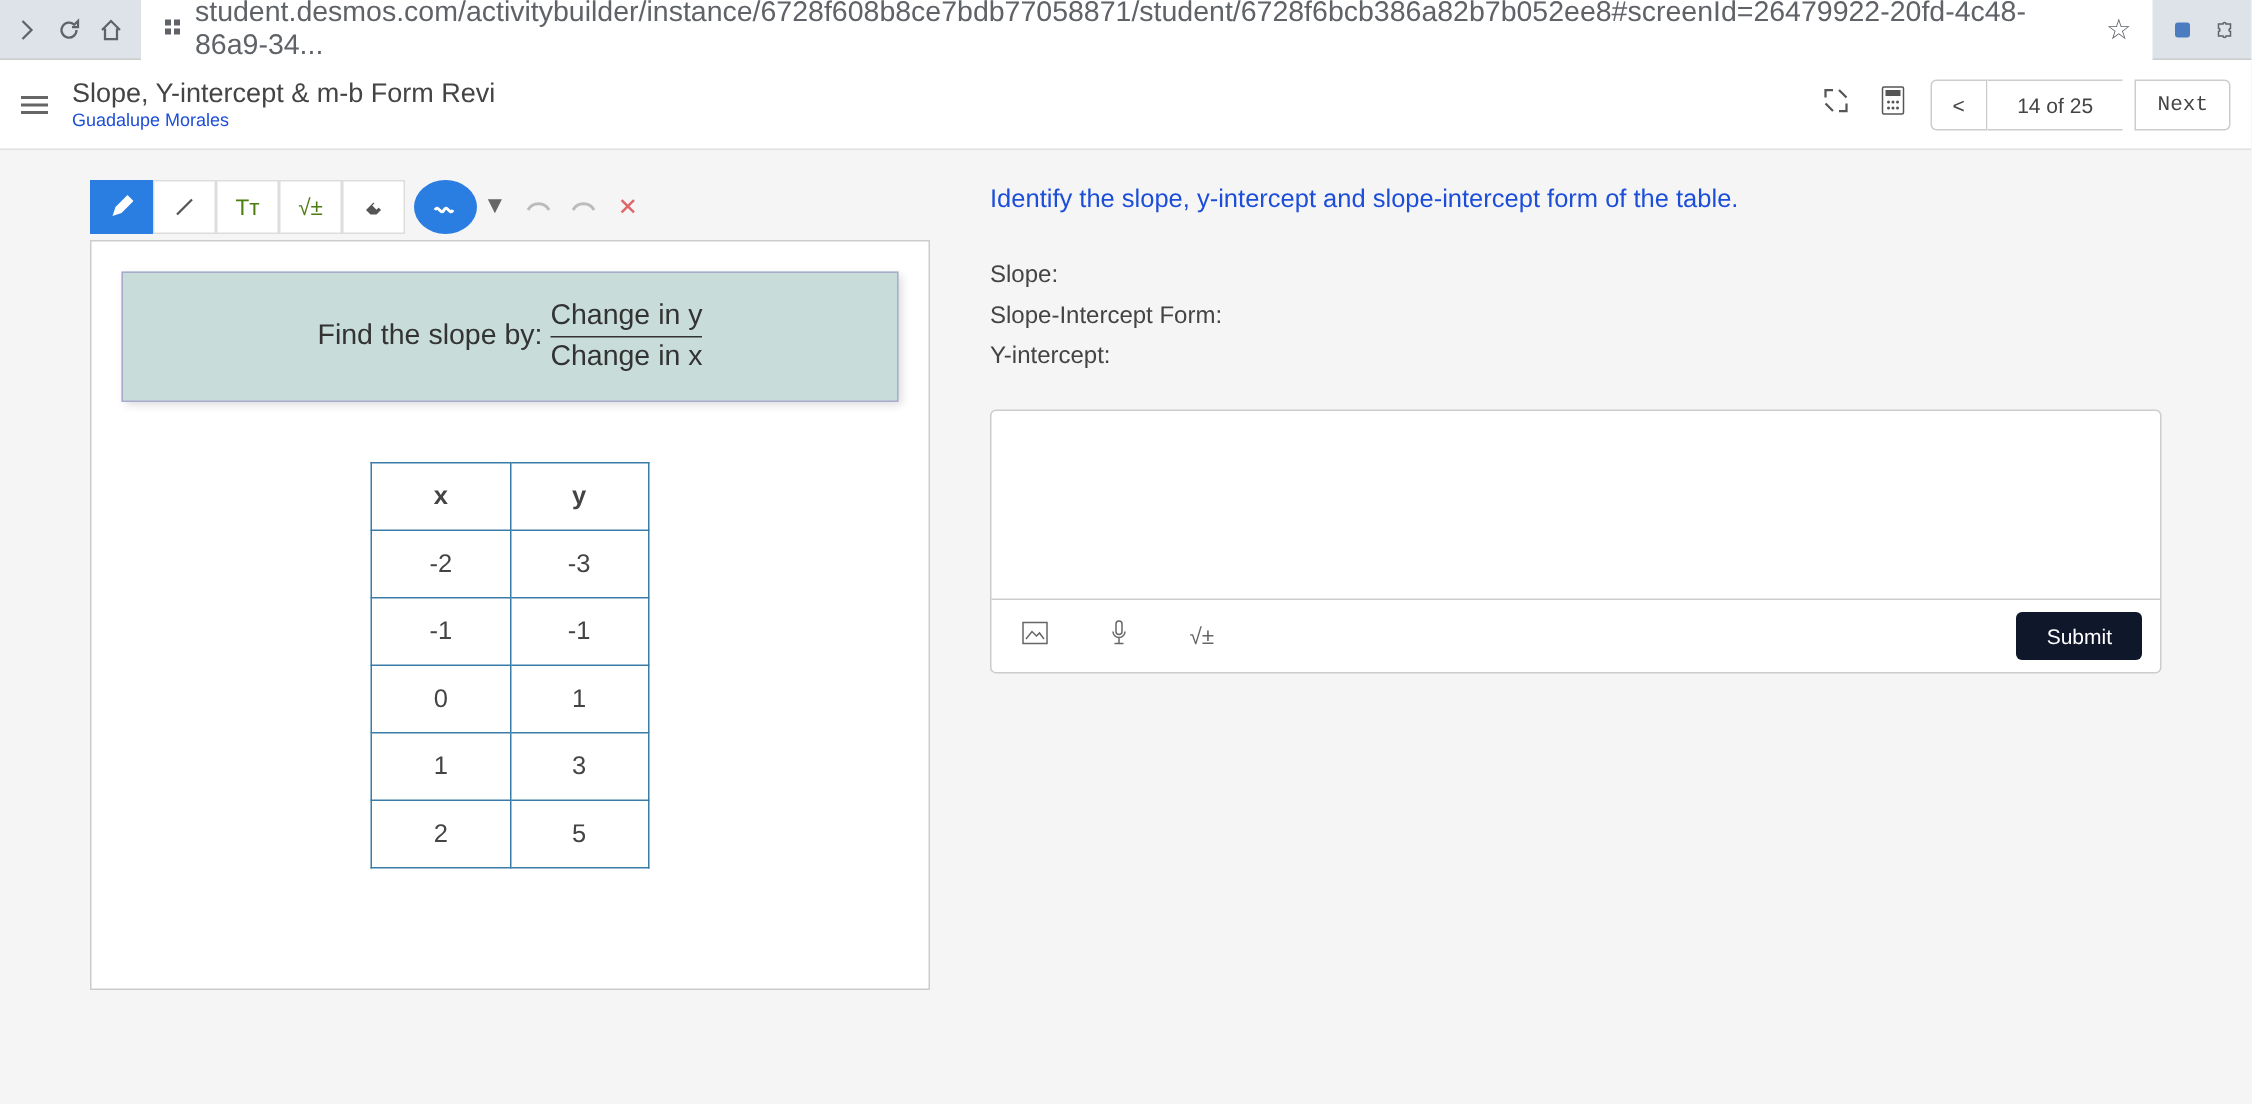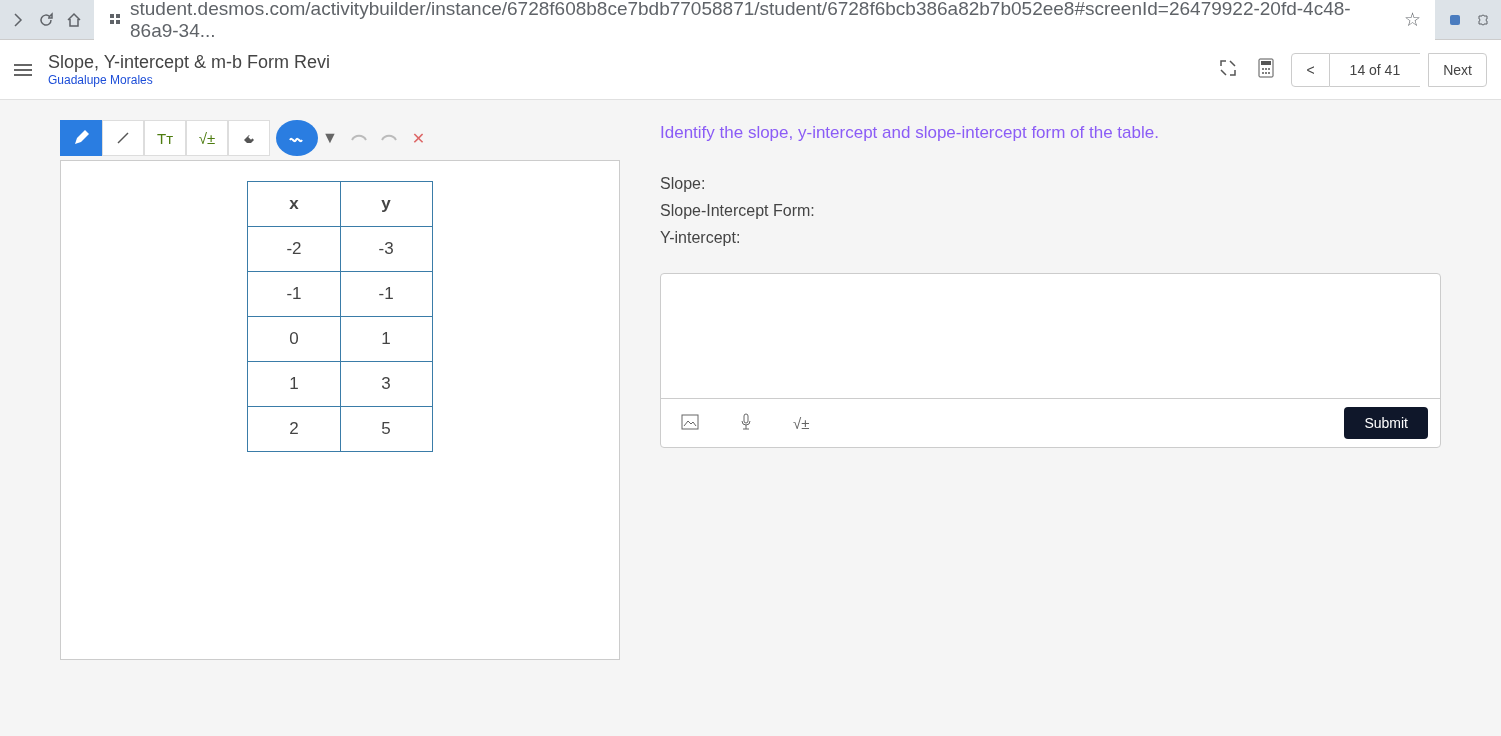--- a/index.html
+++ b/index.html
@@ -47,21 +47,21 @@
     .nav-btn {
       border: 1px solid #ccc;
       background: #fff;
       padding: 8px 14px;
       color: #444;
       font-size: 14px;
       cursor: pointer;
     }
     .nav-btn.prev { border-radius: 4px 0 0 4px; }
     .nav-btn.counter { border-left: none; border-right: none; padding: 8px 20px; }
-    .nav-btn.next { border-radius: 0 4px 4px 0; margin-left: 8px; border: 1px solid #ccc; }
+    .nav-btn.next { border-radius: 0 4px 4px 0; margin-left: 8px; border: 1px solid #ccc; font-family: Liberation Mono, monospace; }
     
     .main { display: flex; padding: 20px 60px; gap: 30px; }
     .left-panel { flex: 0 0 560px; }
     .right-panel { flex: 1; padding-left: 10px; }
     
     .toolbar {
       display: flex;
       align-items: center;
       gap: 0;
       margin-bottom: 4px;
@@ -111,21 +111,21 @@
     .data-table td, .data-table th {
       border: 1.5px solid #3a7ca8;
       padding: 12px 38px;
       text-align: center;
       font-size: 17px;
       color: #444;
       font-weight: normal;
     }
     .data-table th { font-weight: bold; }
     
-    .instruction { font-size: 17px; color: #8b5cf6; line-height: 1.5; margin-bottom: 24px; }
+    .instruction { font-size: 17px; color: #1d4ed8; line-height: 1.5; margin-bottom: 24px; }
     .answer-labels { font-size: 16px; color: #444; line-height: 1.7; margin-bottom: 22px; }
     
     .input-container { border: 1px solid #ccc; border-radius: 4px; background: #fff; }
     .answer-input {
       width: 100%;
       min-height: 120px;
       padding: 12px;
       border: none;
       font-size: 15px;
       resize: none;
@@ -218,21 +218,21 @@
           <circle cx="9" cy="11" r="1" fill="#555"></circle>
           <circle cx="12" cy="11" r="1" fill="#555"></circle>
           <circle cx="6" cy="15" r="1" fill="#555"></circle>
           <circle cx="9" cy="15" r="1" fill="#555"></circle>
           <circle cx="12" cy="15" r="1" fill="#555"></circle>
         </svg>
     </span>
   </div>
   <div class="nav-group">
     <button class="nav-btn prev">&lt;</button>
-    <div class="nav-btn counter">14 of 41</div>
+    <div class="nav-btn counter">14 of 25</div>
     <button class="nav-btn next">Next</button>
   </div>
 </div>
 
 <div class="main">
   <div class="left-panel">
     <div class="toolbar">
       <div class="tool-btn active">
         <svg width="16" height="16" viewBox="0 0 16 16">
             <path d="M2 14l2-6 8-8 4 4-8 8-6 2z" fill="#fff"></path>
@@ -264,20 +264,27 @@
       </span>
       <span class="tool-curve">
         <svg width="20" height="16" viewBox="0 0 20 16">
             <path d="M2 12a8 8 0 0 1 14 0" stroke="#bbb" stroke-width="2" fill="none"></path>
           </svg>
       </span>
       <span class="tool-close">✕</span>
     </div>
 
     <div class="sketch-area">
+      <div class="hint-box">
+        <span>Find the slope by:</span>
+        <span class="hint-fraction">
+          <div class="num">Change in y</div>
+          <div class="den">Change in x</div>
+        </span>
+      </div>
 
       <table class="data-table">
         <tbody>
             <tr>
           <th>x</th>
           <th>y</th>
         </tr>
         <tr>
               <td>-2</td>
               <td>-3</td>

